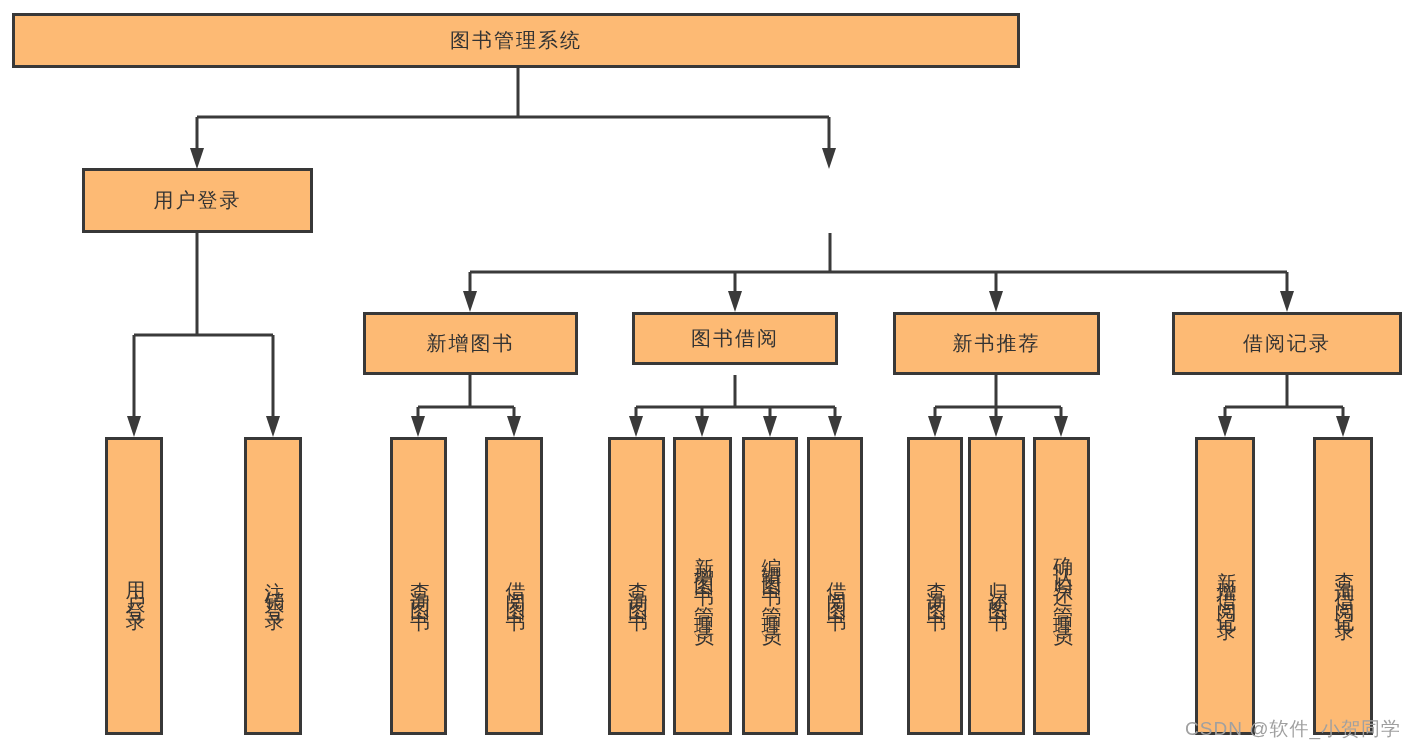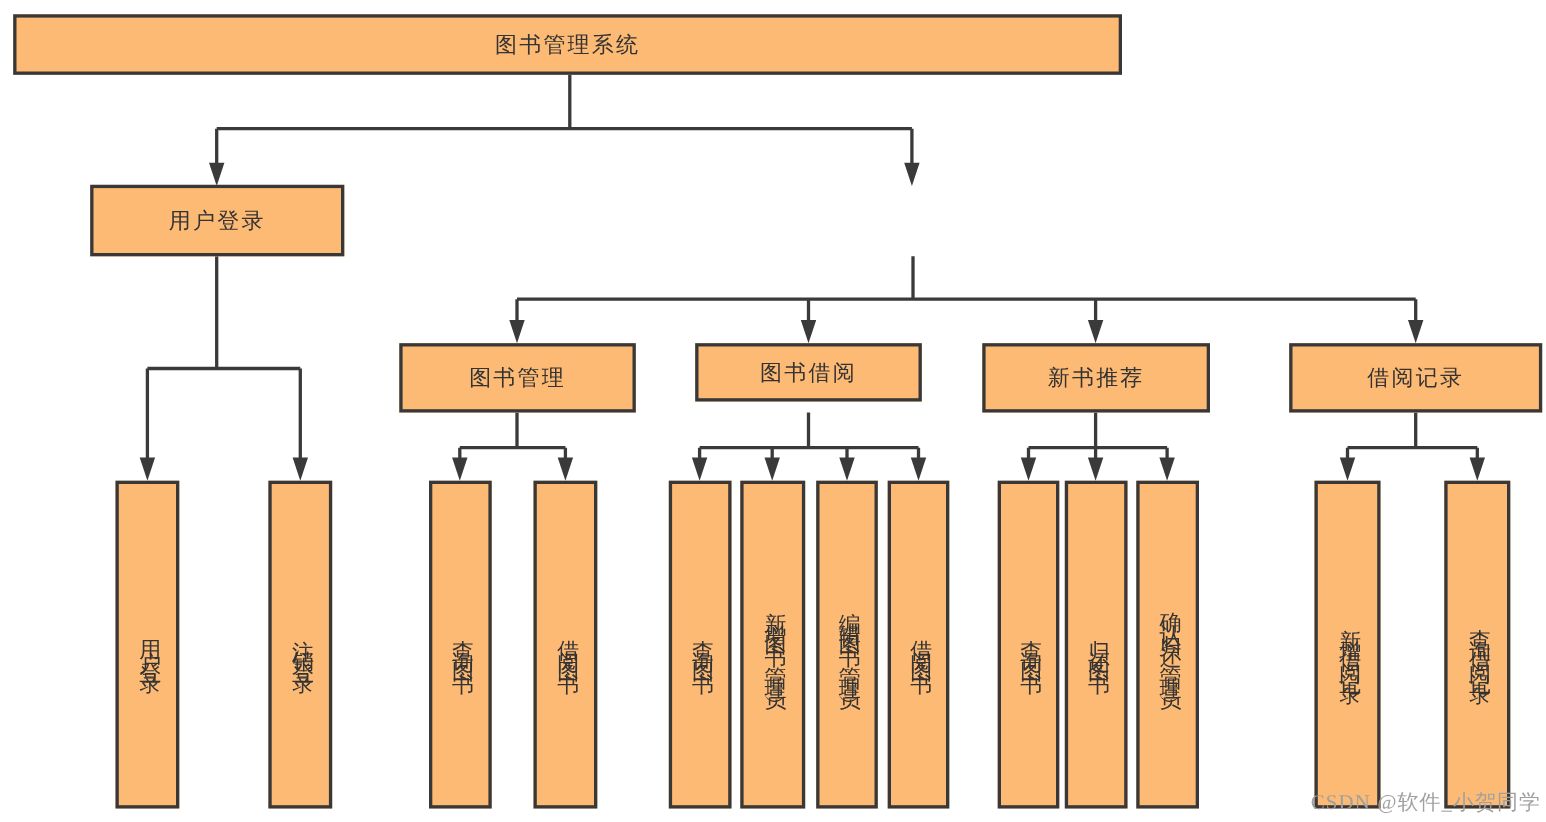--- a/index.html
+++ b/index.html
@@ -51,21 +51,20 @@
     color: #333333;
   }
   .watermark {
     position: absolute;
     right: 4px;
     top: 716px;
     font-size: 19px;
     color: #a0a0a0;
     letter-spacing: 1px;
     white-space: nowrap;
-    font-family: Liberation Serif, serif;
   }
 </style>
 </head>
 <body>
 
 <div id="canvas">
 
   <svg id="connectors" viewBox="0 0 1405 747" xmlns="http://www.w3.org/2000/svg">
     <g>
       <path d="M518 68 V117 M197 117 H829 M197 117 V150 M829 117 V149"></path>
@@ -106,21 +105,21 @@
       <path d="M1287 375 V407 M1225 407 H1343 M1225 407 V418 M1343 407 V418"></path>
       <polygon points="1225,437 1218,416 1232,416"></polygon>
       <polygon points="1343,437 1336,416 1350,416"></polygon>
     </g>
   </svg>
 
   <div class="node" style="left:12px; top:13px; width:1008px; height:55px;">图书管理系统</div>
 
   <div class="node" style="left:82px; top:168px; width:231px; height:65px;">用户登录</div>
 
-  <div class="node" style="left:363px; top:312px; width:215px; height:63px;">图书管理</div>
+  <div class="node" style="left:363px; top:312px; width:215px; height:63px;">新增图书</div>
   <div class="node" style="left:632px; top:312px; width:206px; height:53px;">图书借阅</div>
   <div class="node" style="left:893px; top:312px; width:207px; height:63px;">新书推荐</div>
   <div class="node" style="left:1172px; top:312px; width:230px; height:63px;">借阅记录</div>
 
   <div class="node leaf" style="left:105px; top:437px; width:58px; height:298px;">
     <span class="vtext">用户登录</span>
   </div>
   <div class="node leaf" style="left:244px; top:437px; width:58px; height:298px;">
     <span class="vtext">注销登录</span>
   </div>

